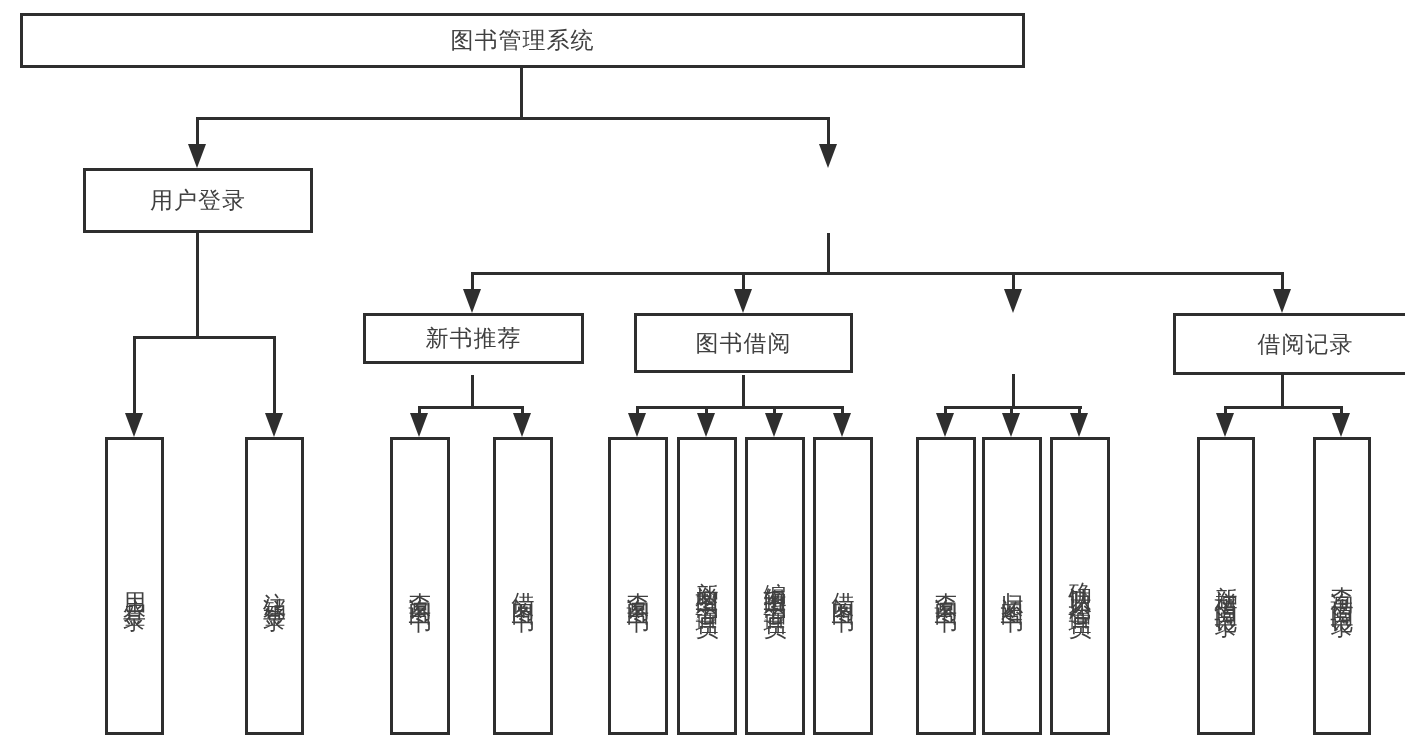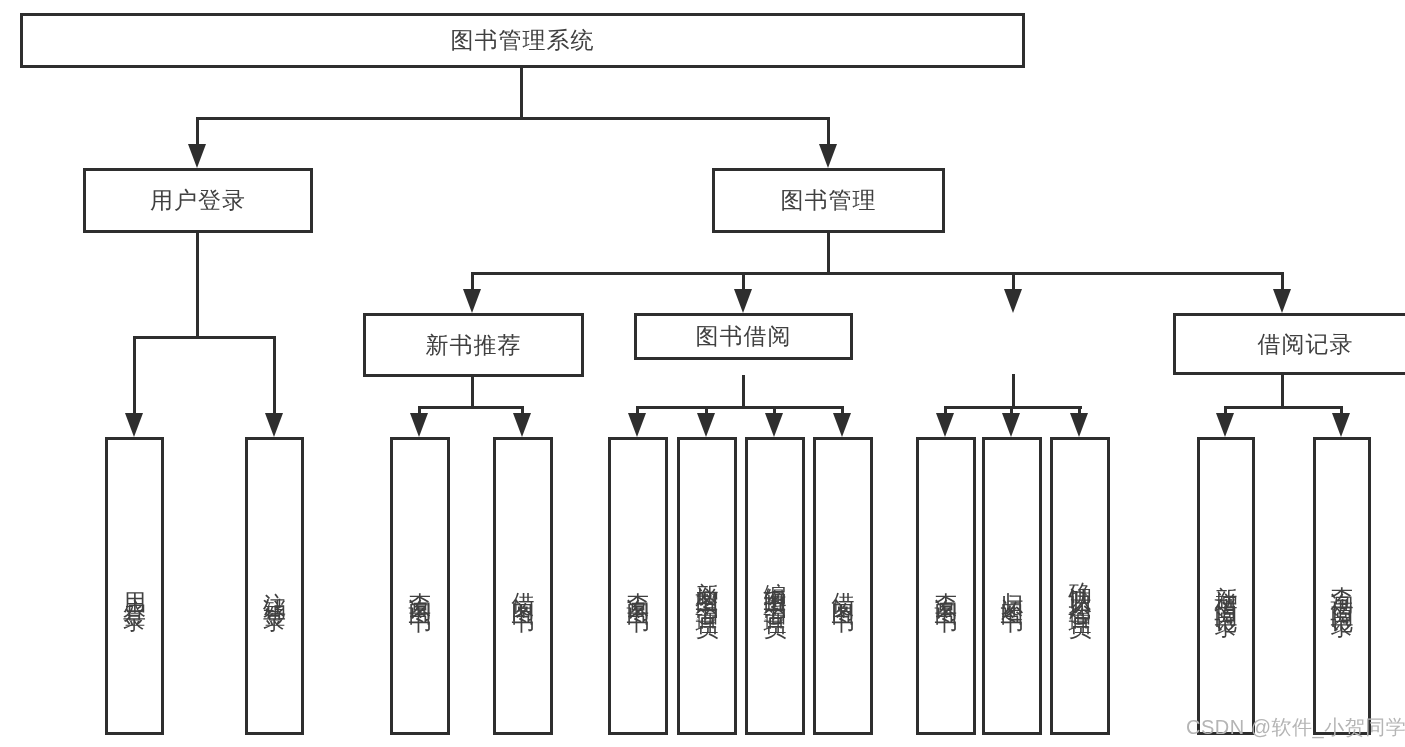--- a/index.html
+++ b/index.html
@@ -74,46 +74,43 @@
   <div class="line v" style="left:520px;top:68px;height:52px"></div>
   <div class="line h" style="left:196px;top:117px;width:634px"></div>
   <div class="line v" style="left:196px;top:117px;height:31px"></div>
   <div class="arrow" style="left:188px;top:144px"></div>
   <div class="line v" style="left:827px;top:117px;height:31px"></div>
   <div class="arrow" style="left:819px;top:144px"></div>
 
   <div class="hbox" style="left:83px;top:168px;width:230px;height:65px">
     <span class="hlabel">用户登录</span>
   </div>
-  <div class="hbox" style="left:712px;top:168px;width:233px;height:65px">
-    <span class="hlabel">图书管理</span>
-  </div>
 
   <div class="line v" style="left:196px;top:233px;height:106px"></div>
   <div class="line h" style="left:133px;top:336px;width:143px"></div>
   <div class="line v" style="left:133px;top:336px;height:78px"></div>
   <div class="arrow" style="left:125px;top:413px"></div>
   <div class="line v" style="left:273px;top:336px;height:78px"></div>
   <div class="arrow" style="left:265px;top:413px"></div>
 
   <div class="line v" style="left:827px;top:233px;height:42px"></div>
   <div class="line h" style="left:471px;top:272px;width:812px"></div>
   <div class="line v" style="left:471px;top:272px;height:20px"></div>
   <div class="arrow" style="left:463px;top:289px"></div>
   <div class="line v" style="left:742px;top:272px;height:20px"></div>
   <div class="arrow" style="left:734px;top:289px"></div>
   <div class="line v" style="left:1012px;top:272px;height:20px"></div>
   <div class="arrow" style="left:1004px;top:289px"></div>
   <div class="line v" style="left:1281px;top:272px;height:20px"></div>
   <div class="arrow" style="left:1273px;top:289px"></div>
 
-  <div class="hbox" style="left:363px;top:313px;width:221px;height:64px">
+  <div class="hbox" style="left:363px;top:313px;width:221px;height:51px">
     <span class="hlabel">新书推荐</span>
   </div>
-  <div class="hbox" style="left:634px;top:313px;width:219px;height:47px">
+  <div class="hbox" style="left:634px;top:313px;width:219px;height:60px">
     <span class="hlabel">图书借阅</span>
   </div>
   <div class="hbox" style="left:1173px;top:313px;width:265px;height:62px">
     <span class="hlabel">借阅记录</span>
   </div>
 
   <div class="line v" style="left:471px;top:375px;height:34px"></div>
   <div class="line h" style="left:418px;top:406px;width:106px"></div>
   <div class="line v" style="left:418px;top:406px;height:10px"></div>
   <div class="arrow" style="left:410px;top:413px"></div>
@@ -184,15 +181,14 @@
     <span class="vlabel">确认归还（管理员）</span>
   </div>
 
   <div class="vbox" style="left:1197px;width:58px">
     <span class="vlabel">新增借阅记录</span>
   </div>
   <div class="vbox" style="left:1313px;width:58px">
     <span class="vlabel">查询借阅记录</span>
   </div>
 
-  <div class="watermark">CSDN @软件_小贺同学</div>
 
 </div>
 
 </body></html>

